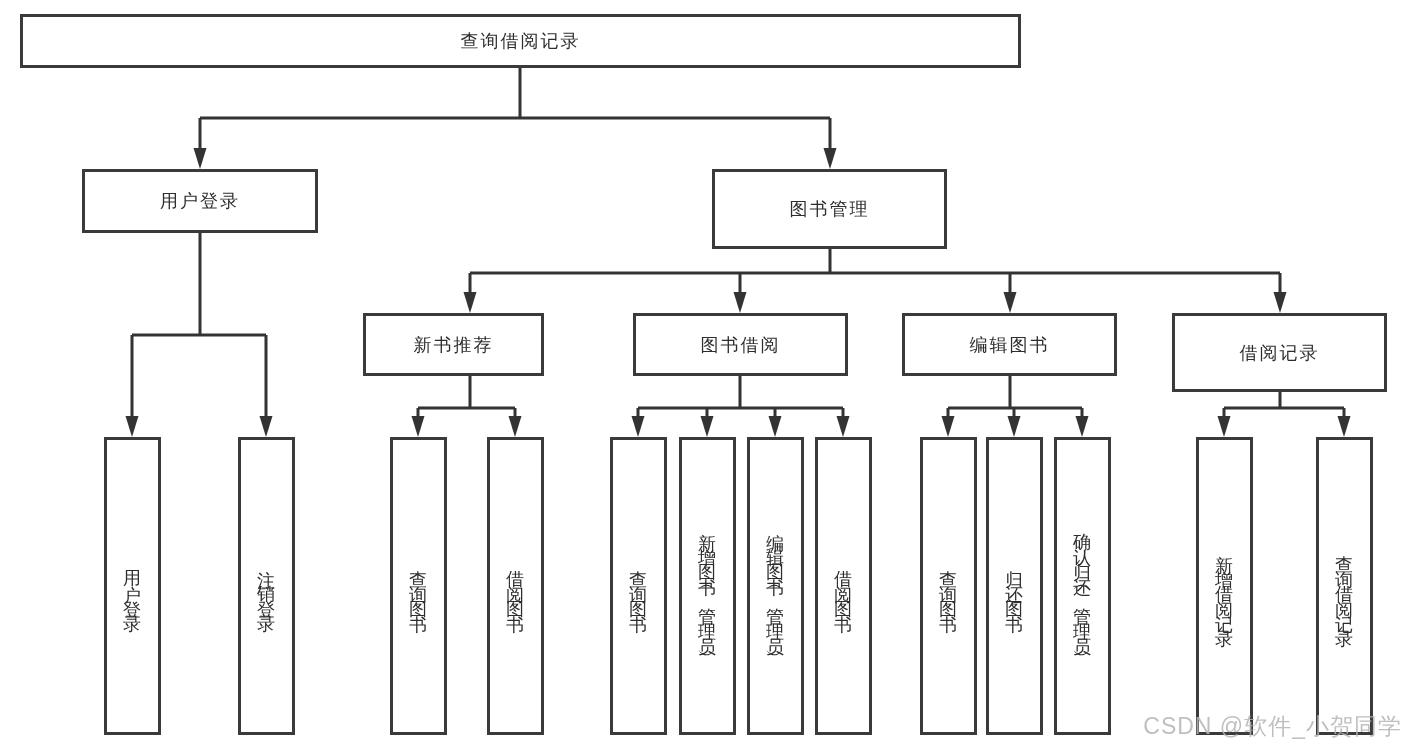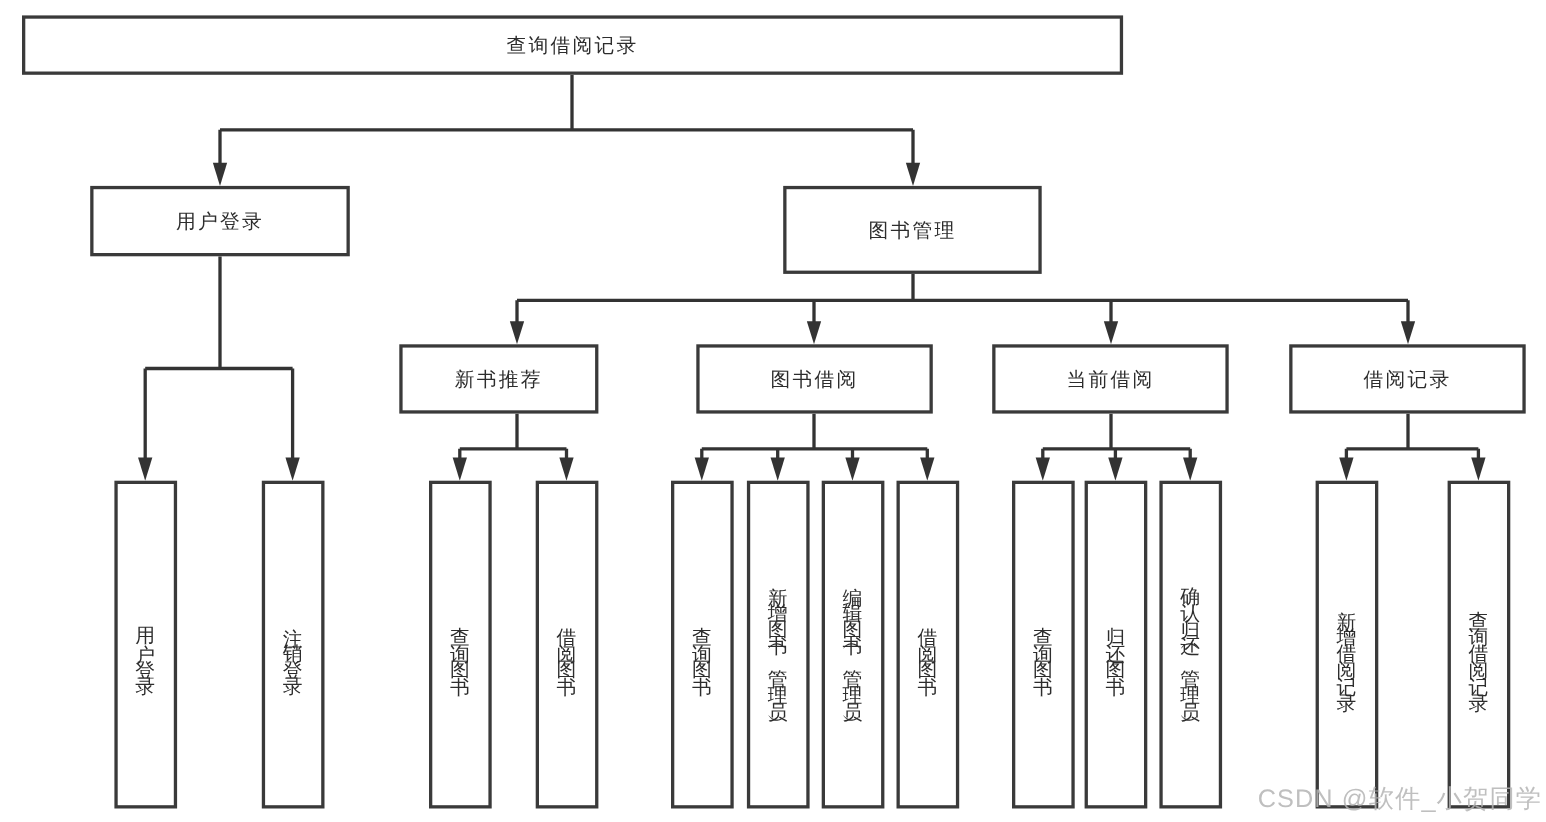--- a/index.html
+++ b/index.html
@@ -104,23 +104,23 @@
     <span class="hlabel">图书管理</span>
   </div>
 
   <div class="box" style="left:363px;top:313px;width:181px;height:63px;">
     <span class="hlabel">新书推荐</span>
   </div>
   <div class="box" style="left:633px;top:313px;width:215px;height:63px;">
     <span class="hlabel">图书借阅</span>
   </div>
   <div class="box" style="left:902px;top:313px;width:215px;height:63px;">
-    <span class="hlabel">当前借阅</span>
+    <span class="hlabel">编辑图书</span>
   </div>
-  <div class="box" style="left:1172px;top:313px;width:215px;height:63px;">
+  <div class="box" style="left:1172px;top:313px;width:215px;height:79px;">
     <span class="hlabel">借阅记录</span>
   </div>
 
   <div class="box" style="left:103.5px;top:437px;width:57px;height:298px;">
     <span class="vtext">用户登录</span>
   </div>
   <div class="box" style="left:237.5px;top:437px;width:57px;height:298px;">
     <span class="vtext">注销登录</span>
   </div>
 

